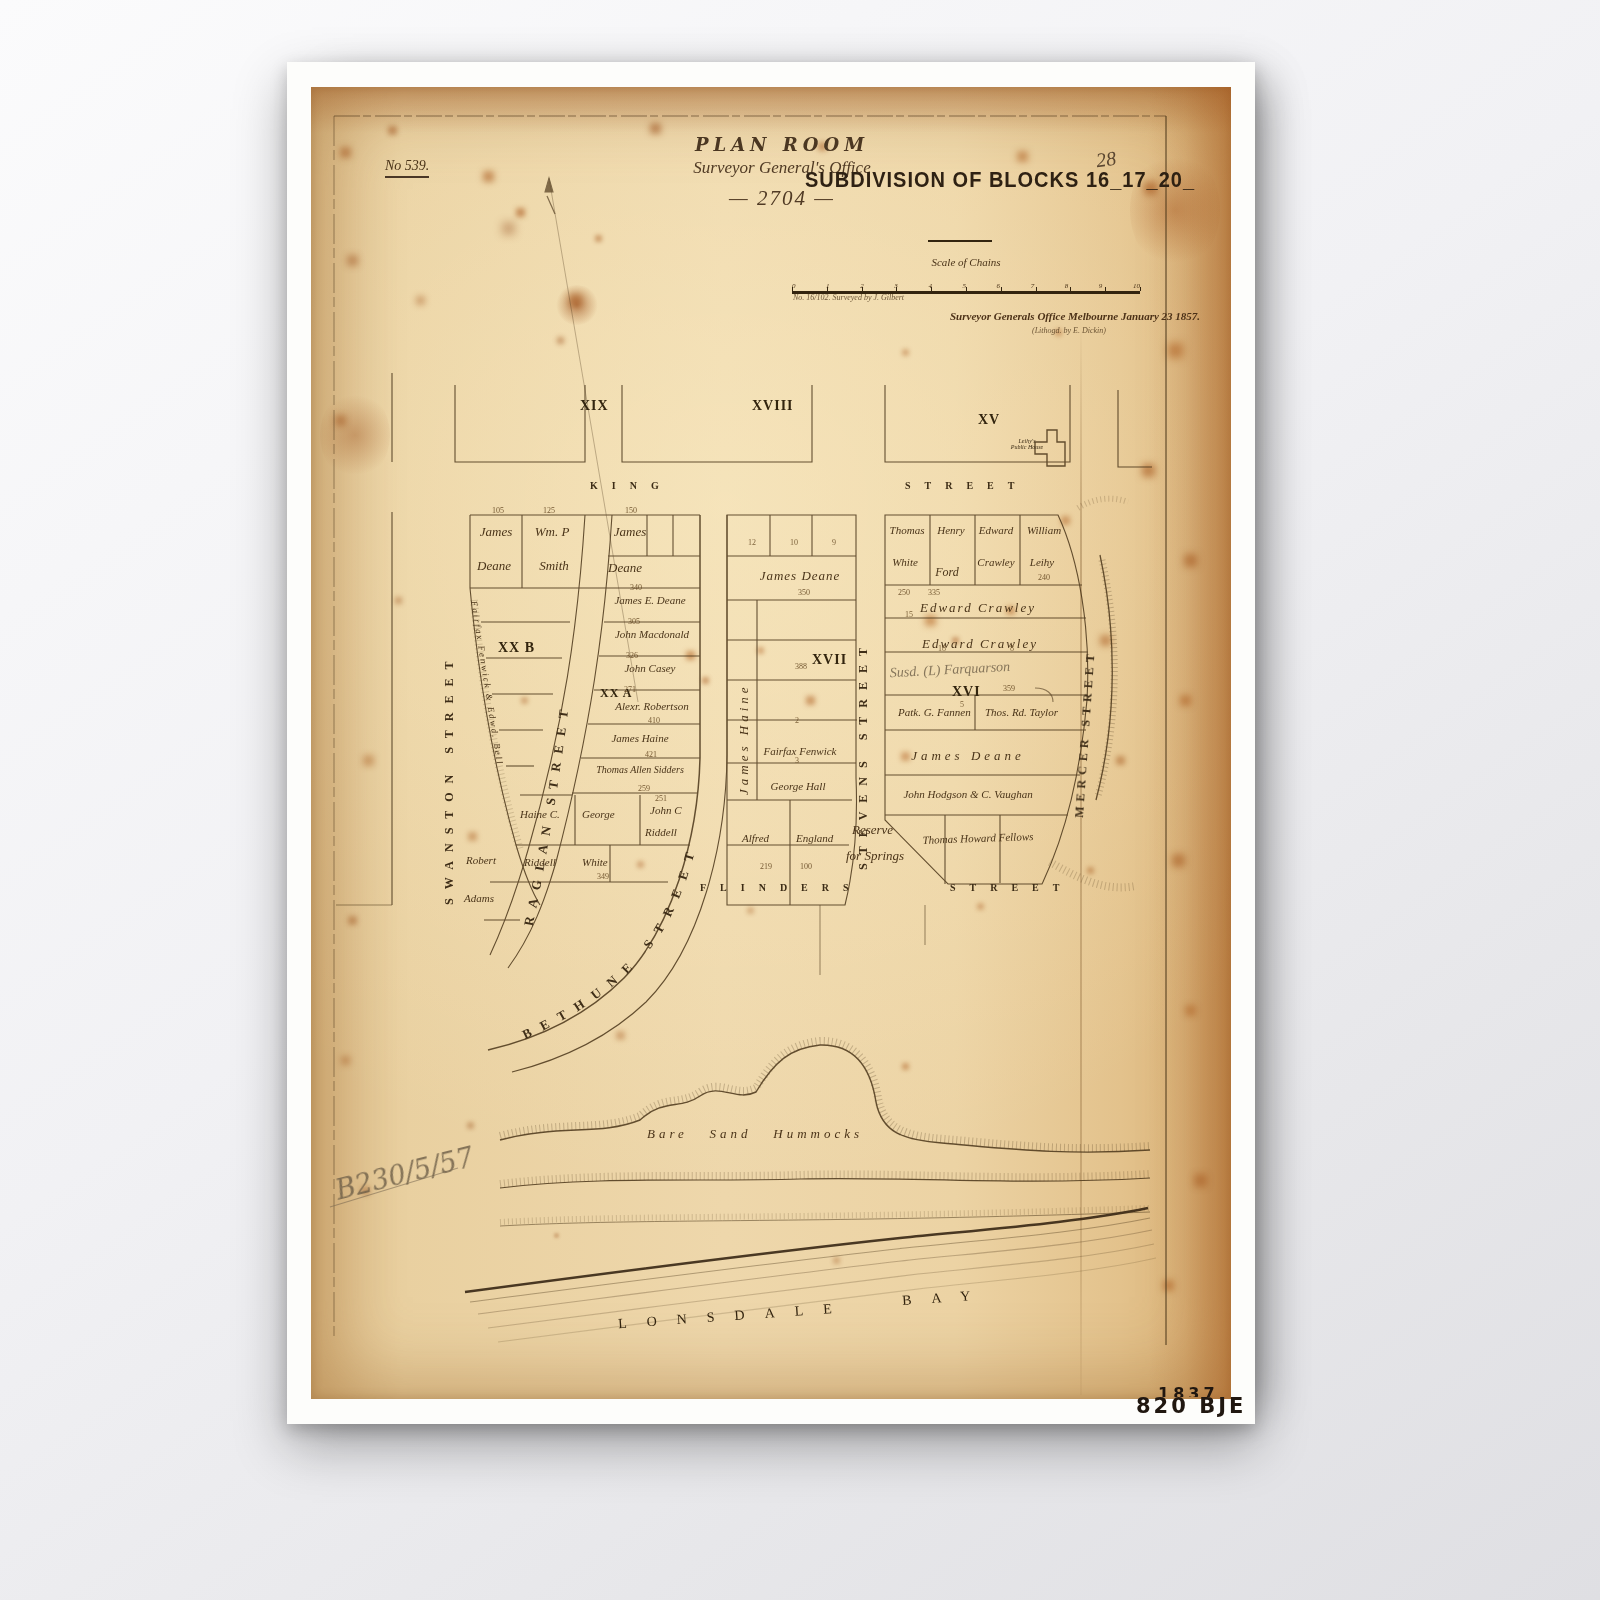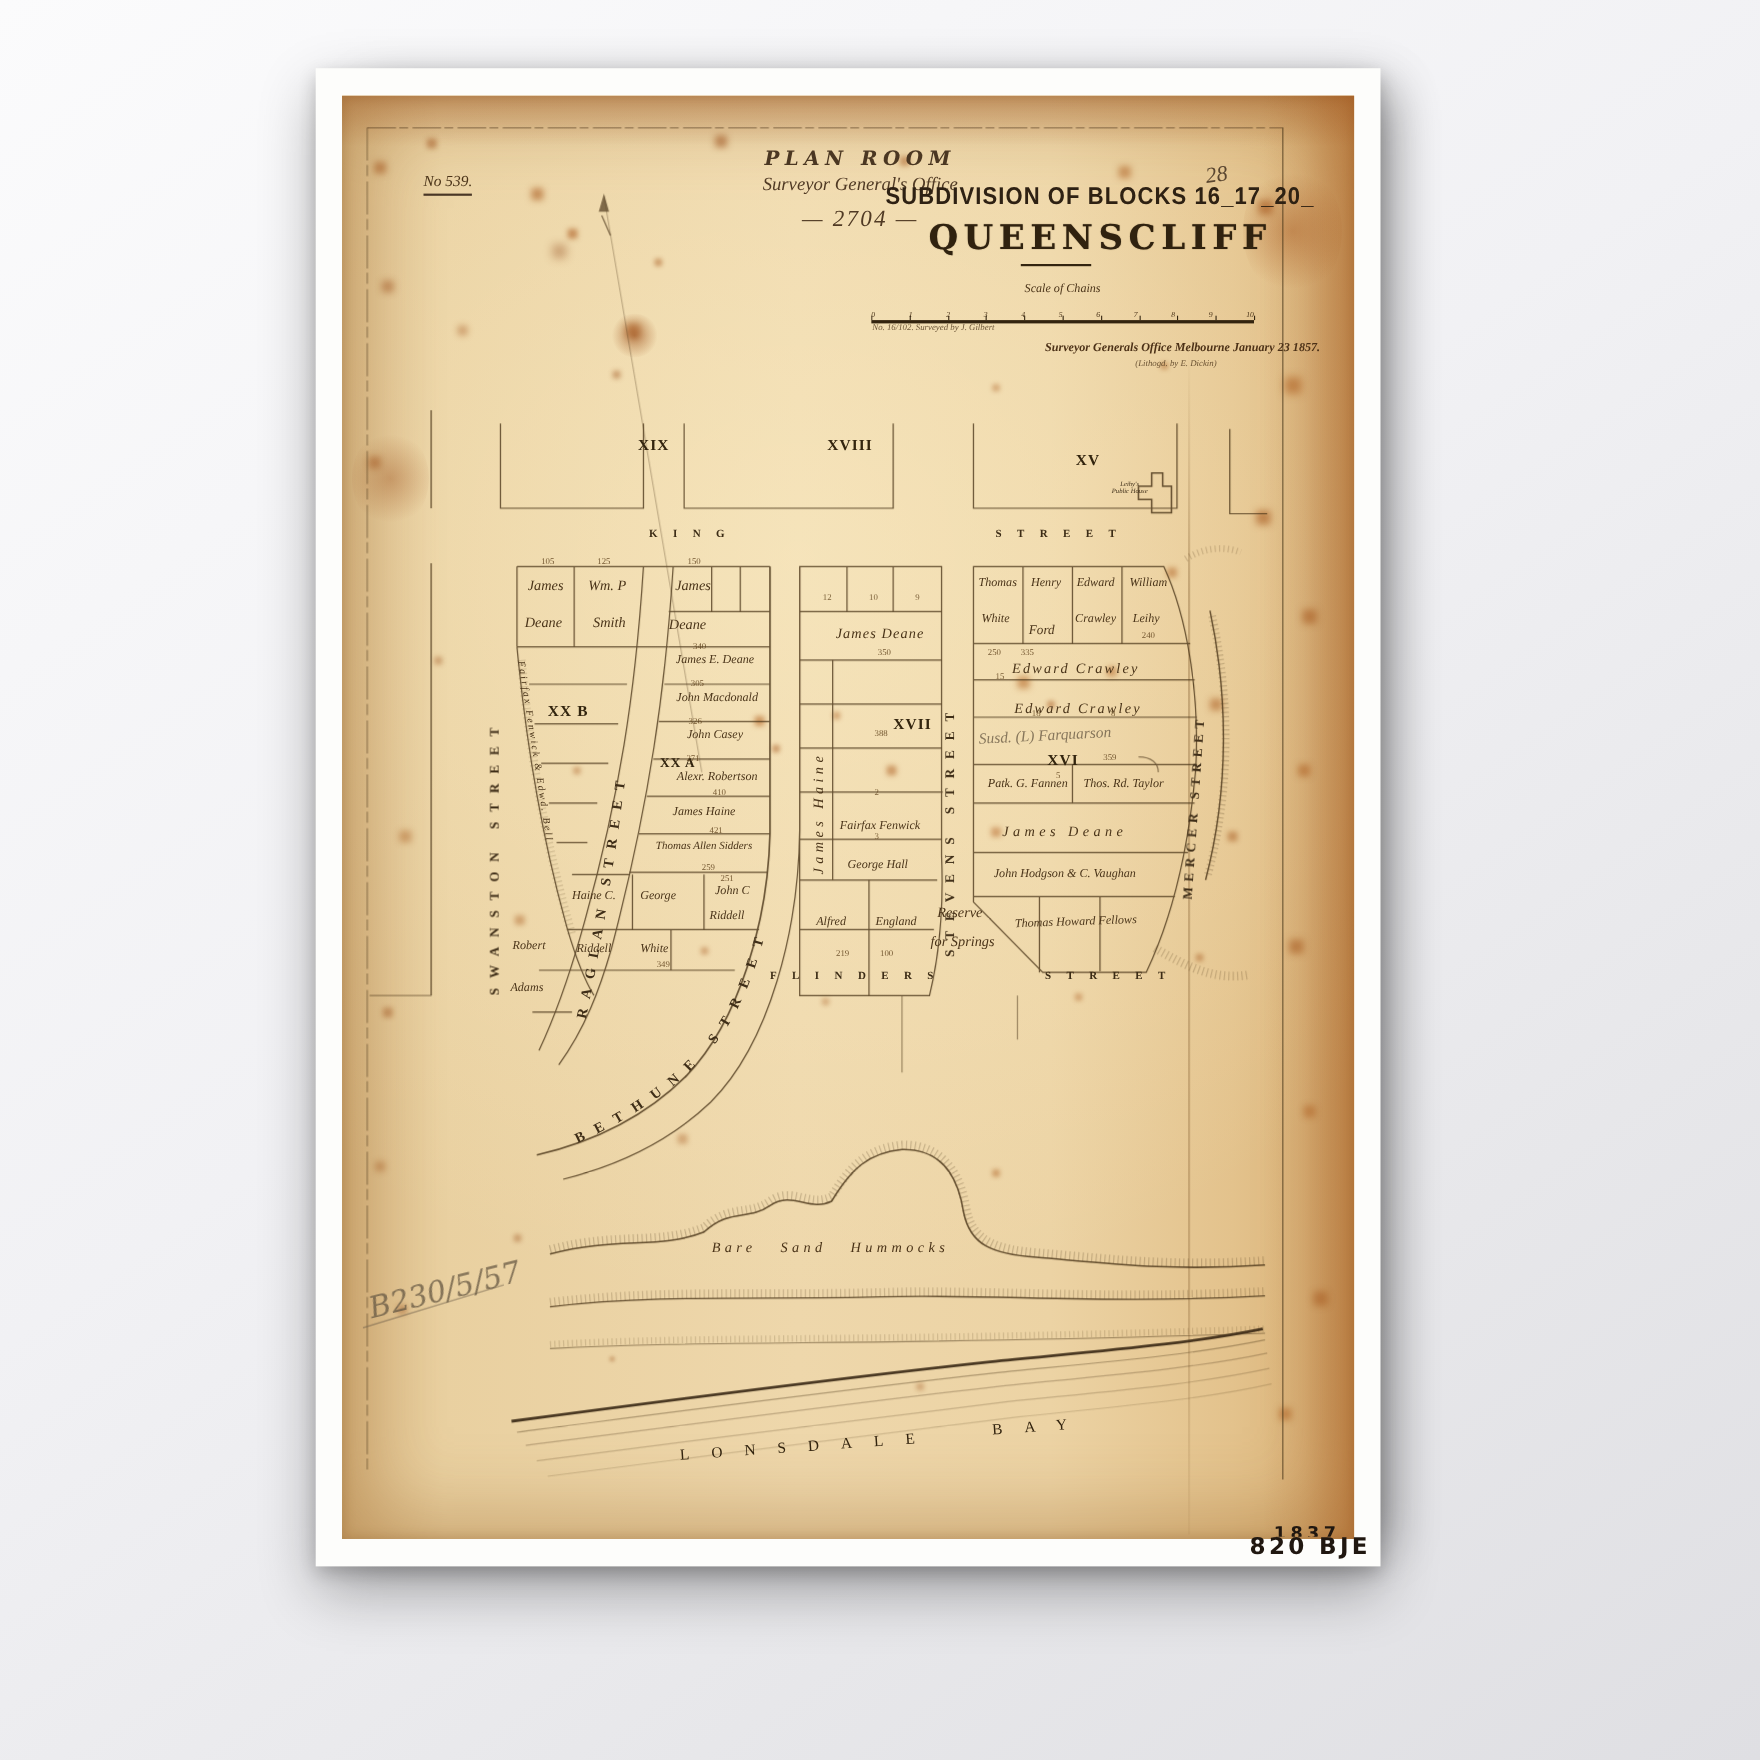--- a/index.html
+++ b/index.html
@@ -222,21 +222,20 @@
       <textPath href="#bethunePath" startOffset="4%">BETHUNE STREET</textPath>
     </text>
   </svg>
 
   <div class="t script" style="left:385px;top:158px;font-size:14px;border-bottom:2px solid #4a3726;padding-bottom:2px;">No 539.</div>
   <div class="t script" style="left:1096px;top:148px;font-size:20px;color:#5a4630;transform:rotate(-8deg);">28</div>
   <div class="t stamp1" style="left:782px;top:134px;">PLAN ROOM</div>
   <div class="t stamp2" style="left:782px;top:158px;">Surveyor General's Office</div>
   <div class="t stamp3" style="left:782px;top:186px;">— 2704 —</div>
   <div class="t title-sub" style="left:1000px;top:168px;">SUBDIVISION OF BLOCKS 16_17_20_</div>
-  <div class="t title-main" style="left:1000px;top:198px;">QUEENSCLIFF</div>
   <div class="rule" style="left:928px;top:240px;width:64px;height:2px;"></div>
   <div class="t script center" style="left:966px;top:256px;font-size:11px;">Scale of Chains</div>
   <div class="scalebar">
     <div class="ticksrow">
       <span>0</span>
         <span>1</span>
         <span>2</span>
         <span>3</span>
         <span>4</span>
         <span>5</span>

